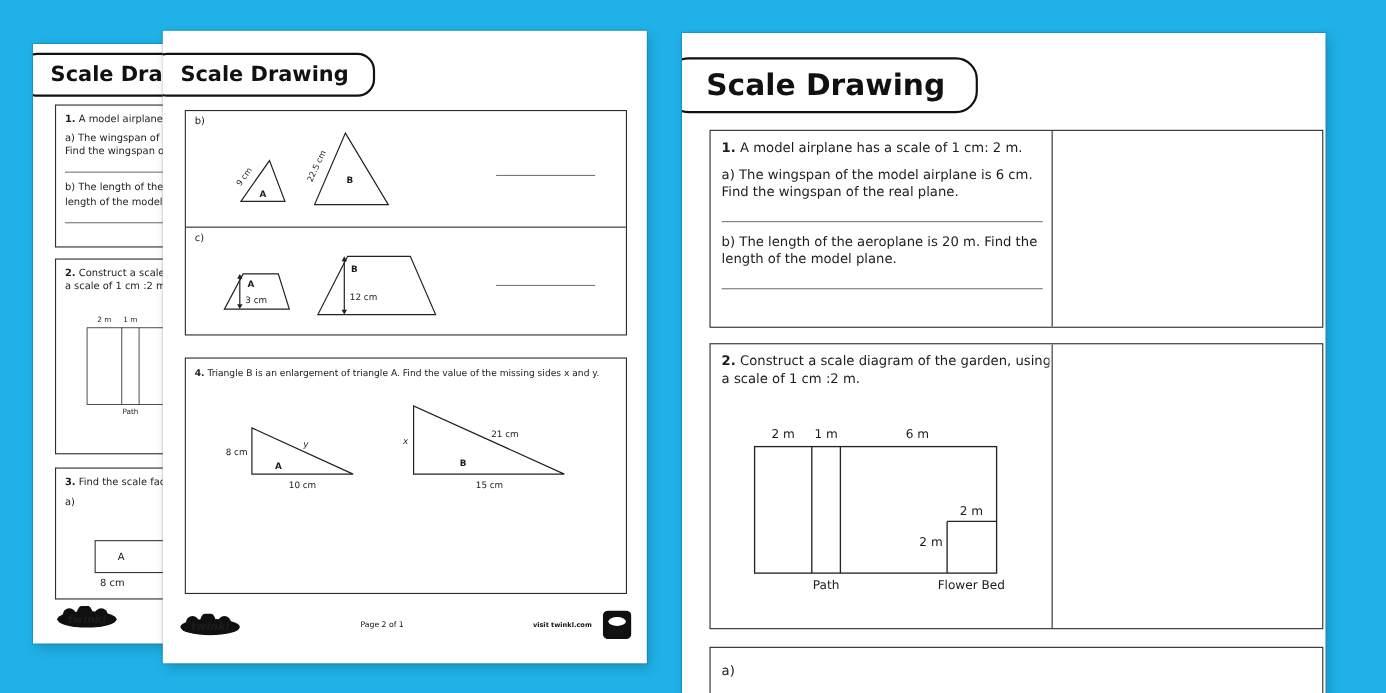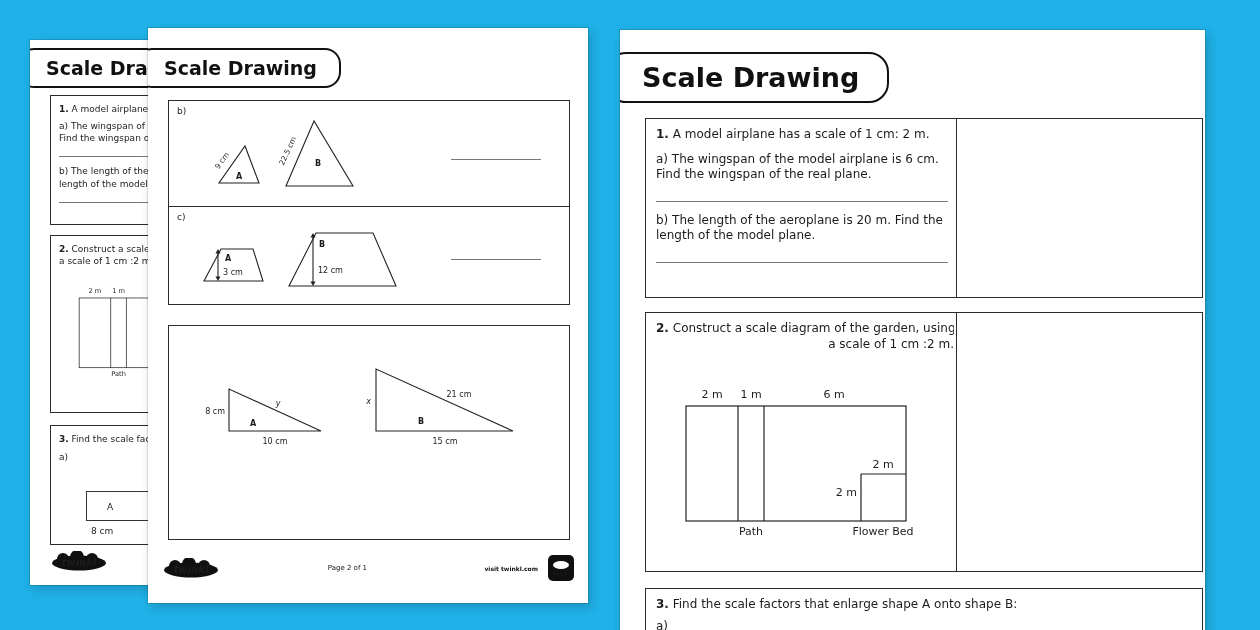--- a/index.html
+++ b/index.html
@@ -120,20 +120,24 @@
         <line class="shape" x1="136" y1="17" x2="136" y2="64"></line>
         <path d="M136 14 l-2.5 4.5 h5 z" fill="#222"></path>
         <path d="M136 67 l-2.5 -4.5 h5 z" fill="#222"></path>
         <text x="142" y="28" font-size="8" font-weight="bold">B</text>
         <text x="141" y="54" font-size="8">12 cm</text>
       </svg>
       <div class="ansline" style="position:absolute;left:282px;top:158px;width:90px;"></div>
     </div>
 
     <div class="qbox" style="left:20px;top:297px;width:402px;height:215px;padding:8px;">
+      <div class="ln" style="font-size:8.3px;">
+        <span class="num">4.</span>
+        <span>Triangle B is an enlargement of triangle A. Find the value of the missing sides x and y.</span>
+      </div>
       <svg style="position:absolute;left:8px;top:40px;" width="386" height="110" viewBox="0 0 386 110">
         <polygon class="shape" points="52,23 52,65 144,65"></polygon>
         <text x="48" y="48" text-anchor="end" font-size="8">8 cm</text>
         <text x="76" y="60" text-anchor="middle" font-size="8" font-weight="bold">A</text>
         <text x="101" y="40" text-anchor="middle" font-size="8" font-style="italic">y</text>
         <text x="98" y="78" text-anchor="middle" font-size="8">10 cm</text>
         <polygon class="shape" points="199,3 199,65 336,65"></polygon>
         <text x="194" y="38" text-anchor="end" font-size="8" font-style="italic">x</text>
         <text x="282" y="31" text-anchor="middle" font-size="8">21 cm</text>
         <text x="244" y="58" text-anchor="middle" font-size="8" font-weight="bold">B</text>
@@ -173,21 +177,21 @@
         </div>
         <div class="ln" style="margin-top:9px;">a) The wingspan of the model airplane is 6 cm.</div>
         <div class="ln">Find the wingspan of the real plane.</div>
         <div class="ansline" style="width:292px;margin-top:18px;"></div>
         <div class="ln" style="margin-top:11px;">b) The length of the aeroplane is 20 m. Find the</div>
         <div class="ln">length of the model plane.</div>
         <div class="ansline" style="width:292px;margin-top:18px;"></div>
       </div>
     </div>
 
-    <div class="qbox" style="left:25px;top:282px;width:558px;height:260px;text-align:right;">
+    <div class="qbox" style="left:25px;top:282px;width:558px;height:260px;">
       <div class="vdivider" style="left:310px;"></div>
       <div style="position:absolute;left:10px;top:8px;width:298px;font-size:12px;line-height:1.3;">
         <div class="ln">
           <span class="num">2.</span>
           <span>Construct a scale diagram of the garden, using</span>
         </div>
         <div class="ln">a scale of 1 cm :2 m.</div>
       </div>
 
       <svg style="position:absolute;left:35px;top:65px;" width="280" height="160" viewBox="0 0 280 160">
@@ -201,22 +205,18 @@
         <line class="wline" x1="180" y1="96" x2="225" y2="96"></line>
         <text x="202" y="90" text-anchor="middle" font-size="11">2 m</text>
         <text x="176" y="118" text-anchor="end" font-size="11">2 m</text>
         <text x="70" y="157" text-anchor="middle" font-size="11">Path</text>
         <text x="202" y="157" text-anchor="middle" font-size="11">Flower Bed</text>
       </svg>
     </div>
 
     <div class="qbox" style="left:25px;top:558px;width:558px;height:120px;">
       <div style="position:absolute;left:10px;top:8px;width:540px;font-size:12px;line-height:1.3;">
-        <div class="ln">
-          <span class="num">3.</span>
-          <span>Find the scale factors that enlarge shape A onto shape B:</span>
-        </div>
         <div style="margin-top:6px;">a)</div>
       </div>
     </div>
   </div>
 
 </div>
 
 </body></html>

